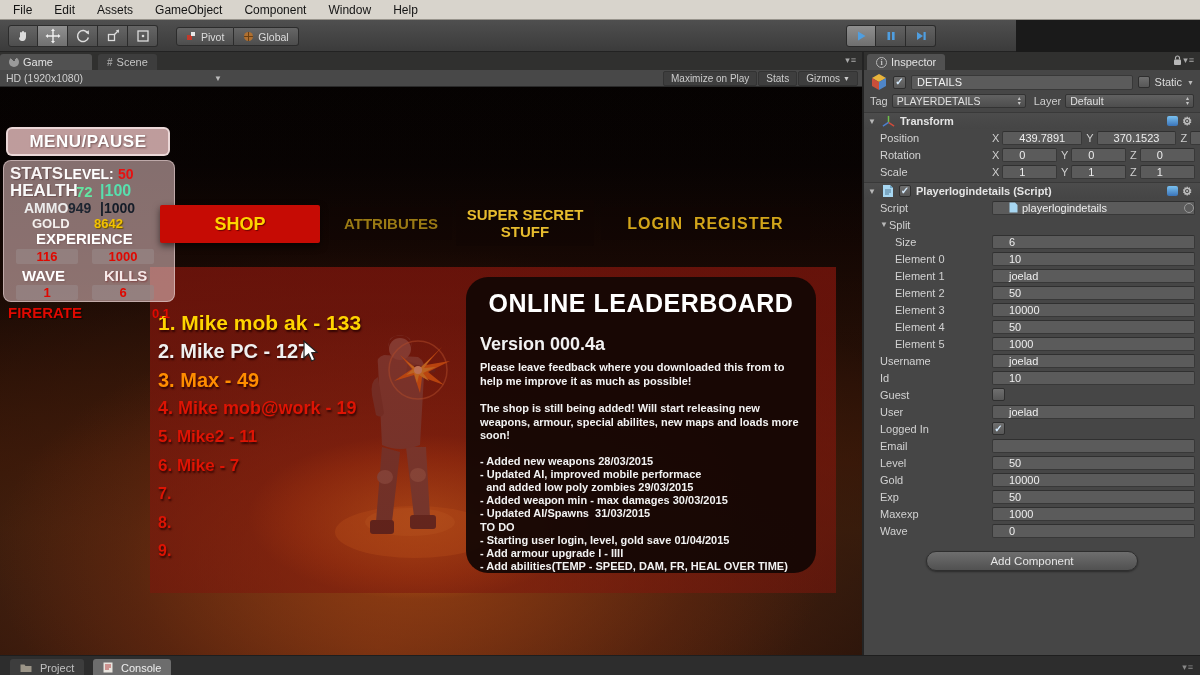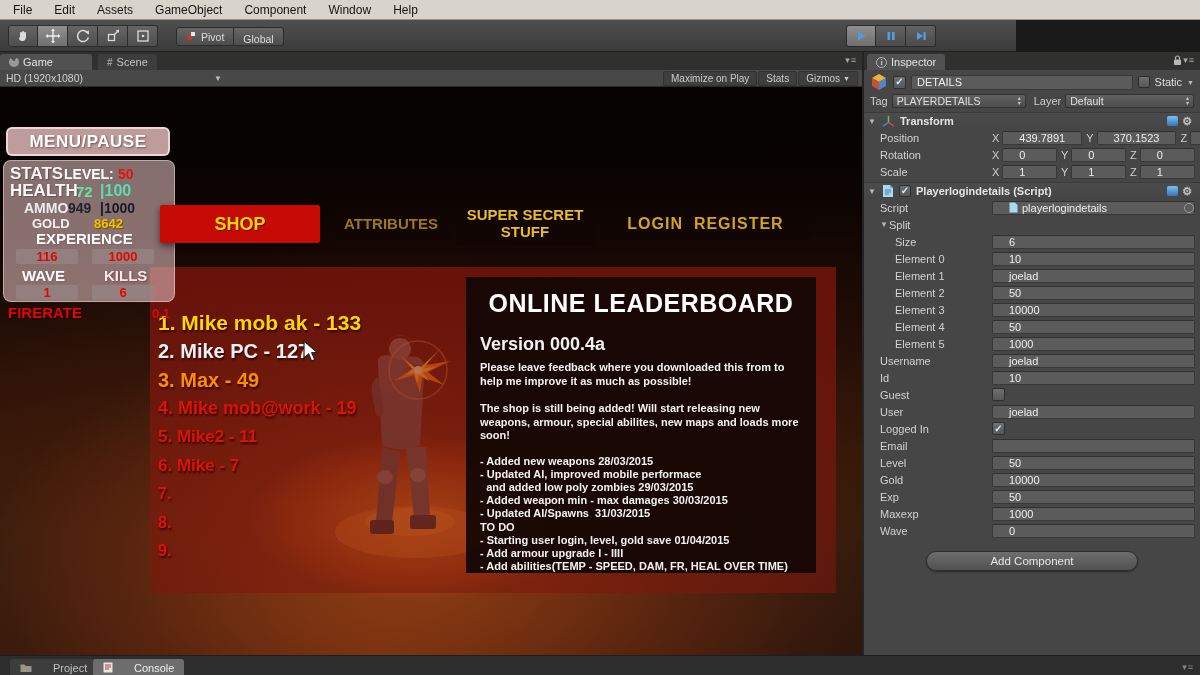--- a/index.html
+++ b/index.html
@@ -19,21 +19,21 @@
   .toolgroup{position:absolute;left:8px;top:5px;display:flex;}
   .toolbtn{width:30px;height:22px;background:linear-gradient(#656565,#4e4e4e);
            border:1px solid #2c2c2c;border-left:none;display:flex;align-items:center;justify-content:center;}
   .toolbtn:first-child{border-left:1px solid #2c2c2c;border-radius:3px 0 0 3px;}
   .toolbtn:last-child{border-radius:0 3px 3px 0;}
   .toolbtn.active{background:linear-gradient(#909090,#707070);}
   .pgroup{position:absolute;left:176px;top:7px;display:flex;}
   .pbtn{height:19px;background:linear-gradient(#666,#4d4d4d);border:1px solid #2c2c2c;border-left:none;
         display:flex;align-items:center;gap:4px;padding:0 9px;font-size:10.5px;color:#ddd;}
   .pbtn:first-child{border-left:1px solid #2c2c2c;border-radius:3px 0 0 3px;}
-  .pbtn:last-child{border-radius:0 3px 3px 0;flex-direction:column;}
+  .pbtn:last-child{border-radius:0 3px 3px 0;}
   .playgroup{position:absolute;left:846px;top:5px;display:flex;}
   .playbtn{width:30px;height:22px;background:linear-gradient(#626262,#4b4b4b);
            border:1px solid #2a2a2a;border-left:none;display:flex;align-items:center;justify-content:center;}
   .playbtn:first-child{border-left:1px solid #2a2a2a;border-radius:3px 0 0 3px;background:linear-gradient(#8f8f8f,#6f6f6f);}
   .playbtn:last-child{border-radius:0 3px 3px 0;}
 
   
   .tabstrip{height:18px;background:#30302f;display:flex;align-items:flex-end;padding-left:0;position:relative;}
   .tab{height:16px;padding:0 9px;font-size:11px;color:#c4c4c4;background:#3d3d3d;
        border-radius:3px 3px 0 0;display:flex;align-items:center;gap:4px;margin-right:2px;}
@@ -81,21 +81,21 @@
   .btn-sss{left:456px;top:113px;width:138px;height:46px;background:rgba(16,5,3,.55);color:#e7bc2e;font-size:15px;line-height:17px;white-space:normal;padding:0 6px;}
   .btn-login{left:601px;top:120px;width:209px;height:33px;background:rgba(16,5,3,.55);color:#d2a51a;font-size:16px;letter-spacing:1px;}
 
   
   .lb-overlay{position:absolute;left:150px;top:180px;width:686px;height:326px;
     background:linear-gradient(180deg,rgba(150,24,14,.62),rgba(125,22,12,.55));}
   .lb-list{position:absolute;left:158px;top:222px;width:300px;text-align:center;}
   .lb-entry{height:28.5px;display:flex;align-items:center;font-weight:bold;
     text-shadow:1px 2px 2px rgba(40,0,0,.85);white-space:nowrap;}
   .lb-info{position:absolute;left:466px;top:190px;width:350px;height:296px;
-    background:rgba(18,6,4,.93);color:#f2f2f2;padding:12px 14px 8px 14px;}
+    background:rgba(18,6,4,.93);color:#f2f2f2;padding:12px 14px 8px 14px;border-radius:22px;}
   .lb-title{font-size:25px;font-weight:bold;text-align:center;letter-spacing:.5px;color:#fff;}
   .lb-version{font-size:18px;font-weight:bold;margin-top:16px;}
   .lb-p{font-size:11px;font-weight:bold;line-height:13.5px;margin-top:6px;}
   .lb-p2{margin-top:14px;}
   .lb-log{margin-top:12px;}
   .lb-logline{font-size:11px;font-weight:bold;line-height:13.2px;white-space:pre-wrap;}
 
   .cursor{position:absolute;left:303px;top:253px;}
 
   
@@ -127,21 +127,21 @@
   .bluebook{width:11px;height:10px;background:linear-gradient(#79c1f0,#3a73b8);border-radius:2px;}
   .divline{height:2px;}
   .addcomp{margin:12px auto 0 auto;width:212px;height:20px;background:linear-gradient(#6e6e6e,#515151);
        border:1px solid #2e2e2e;border-radius:10px;display:flex;align-items:center;justify-content:center;
        font-size:11.5px;color:#e6e6e6;box-shadow:0 1px 2px rgba(0,0,0,.4);}
   .circle-i{width:11px;height:11px;border:1px solid #b8b8b8;border-radius:50%;font-size:8px;color:#c8c8c8;
        display:flex;align-items:center;justify-content:center;font-weight:bold;font-family:"Liberation Serif",serif;}
 
   
   .bottombar{position:absolute;left:0;top:655px;width:1200px;height:20px;background:#2d2d2d;border-top:1px solid #1e1e1e;}
-  .btab{position:absolute;top:3px;height:17px;border-radius:3px 3px 0 0;display:flex;align-items:center;gap:21px;
+  .btab{position:absolute;top:3px;height:17px;border-radius:3px 3px 0 0;display:flex;align-items:center;gap:8px;
         padding:0 10px;font-size:11px;}
   .btab.proj{left:10px;background:#3d3d3d;color:#c0c0c0;}
   .btab.cons{left:93px;background:#6d6d6d;color:#eee;}
   .bmenu{position:absolute;right:6px;top:6px;font-size:9px;color:#888;letter-spacing:1px;}
 
   .icon-pac{width:10px;height:10px;border-radius:50%;
      background:conic-gradient(from 320deg, rgba(0,0,0,0) 0 70deg, #9a9a9a 70deg 360deg);}
   .icon-hash{font-size:10px;color:#9a9a9a;font-weight:bold;}
 </style>
 </head>

